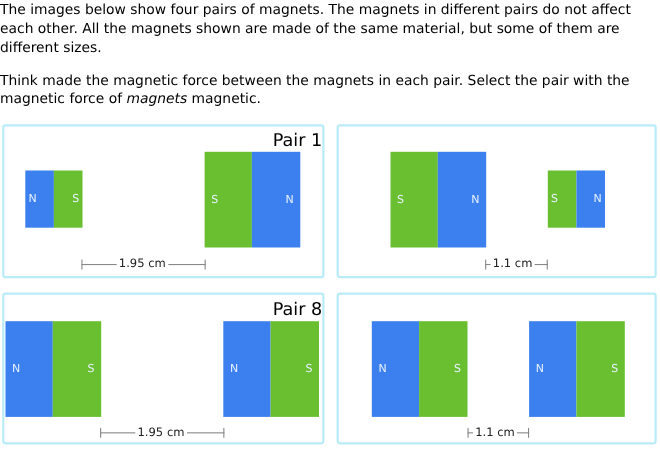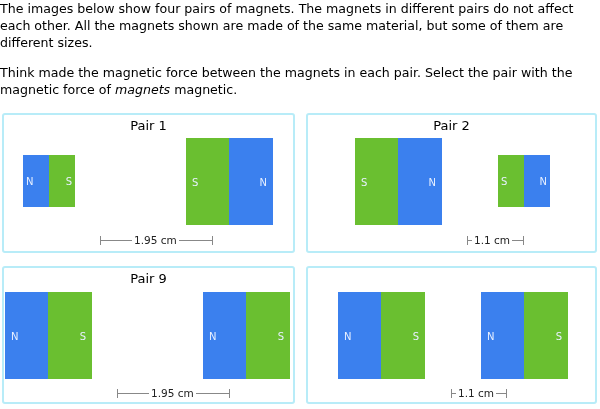--- a/index.html
+++ b/index.html
@@ -2,27 +2,27 @@
 <html><head>
 <meta charset="utf-8">
 <style>
   html, body { margin:0; padding:0; background:#ffffff; }
   body { width:600px; height:409px; position:relative; overflow:hidden;
          font-family:"DejaVu Sans","Liberation Sans",sans-serif; color:#000; }
   .para { position:absolute; left:0; width:600px; font-size:12.6px; line-height:17px; margin:0; }
   #p1 { top:0px; }
   #p2 { top:64px; }
   .panel { position:absolute; border:2px solid #b8ecf8; border-radius:3px; box-sizing:border-box; background:#fff; cursor:pointer; }
-  .panel-title { position:absolute; left:0; right:0; text-align:center; font-size:13px; top:3px; }
+  .panel-title { position:absolute; left:0; right:0; text-align:right; font-size:16px; top:3px; }
   .magnet { position:absolute; display:flex; }
   .half { height:100%; position:relative; }
   .half.n { background:#3b80ee; }
   .half.s { background:#6abf30; }
   .pole { position:absolute; top:50%; transform:translateY(-50%); color:#e8f0ff; font-size:10px; }
-  .ruler { position:absolute; height:10px;margin-left:26px; }
+  .ruler { position:absolute; height:10px; }
   .ruler .line { position:absolute; top:4px; height:1px; background:#888; }
   .ruler .tick { position:absolute; top:0; width:1px; height:9px; background:#888; }
   .ruler .lbl { position:absolute; top:-2px; font-size:10.5px; color:#222; background:#fff; padding:0 2px; white-space:nowrap; }
 </style>
 </head>
 <body>
 
 <p class="para" id="p1">The images below show four pairs of magnets. The magnets in different pairs do not affect each other. All the magnets shown are made of the same material, but some of them are different sizes.</p>
 <p class="para" id="p2"><span>Think made the magnetic force between the magnets in each pair. Select the pair with the magnetic force of </span><em>magnets</em><span> magnetic.</span></p>
 
@@ -46,21 +46,20 @@
   </div>
   <div class="ruler" style="left:70px;top:121px;width:113px;">
     <div class="tick" style="left:0;"></div>
       <div class="line" style="left:0;width:113px;"></div>
       <div class="tick" style="right:0;"></div>
     <span class="lbl" style="left:32px;">1.95 cm</span>
   </div>
 </div>
 
 <div class="panel" style="left:306px;top:113px;width:291px;height:140px;">
-  <div class="panel-title">Pair 2</div>
   <div class="magnet" style="left:47px;top:23px;width:87px;height:87px;">
     <div class="half s" style="width:43px;">
         <span class="pole" style="left:6px;">S</span>
       </div>
     <div class="half n" style="width:44px;">
         <span class="pole" style="right:6px;">N</span>
       </div>
   </div>
   <div class="magnet" style="left:190px;top:40px;width:52px;height:52px;">
     <div class="half s" style="width:26px;">
@@ -72,21 +71,21 @@
   </div>
   <div class="ruler" style="left:133px;top:121px;width:57px;">
     <div class="tick" style="left:0;"></div>
       <div class="line" style="left:0;width:57px;"></div>
       <div class="tick" style="right:0;"></div>
     <span class="lbl" style="left:5px;">1.1 cm</span>
   </div>
 </div>
 
 <div class="panel" style="left:2px;top:266px;width:293px;height:138px;">
-  <div class="panel-title">Pair 9</div>
+  <div class="panel-title">Pair 8</div>
   <div class="magnet" style="left:1px;top:24px;width:87px;height:87px;">
     <div class="half n" style="width:43px;">
         <span class="pole" style="left:6px;">N</span>
       </div>
     <div class="half s" style="width:44px;">
         <span class="pole" style="right:6px;">S</span>
       </div>
   </div>
   <div class="magnet" style="left:199px;top:24px;width:87px;height:87px;">
     <div class="half n" style="width:43px;">

